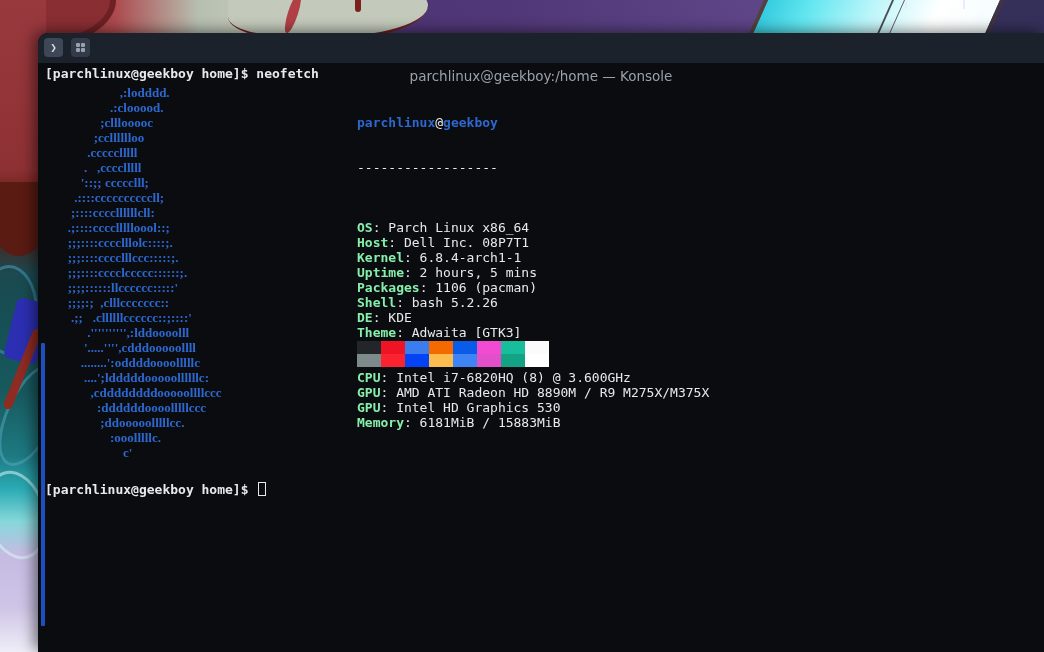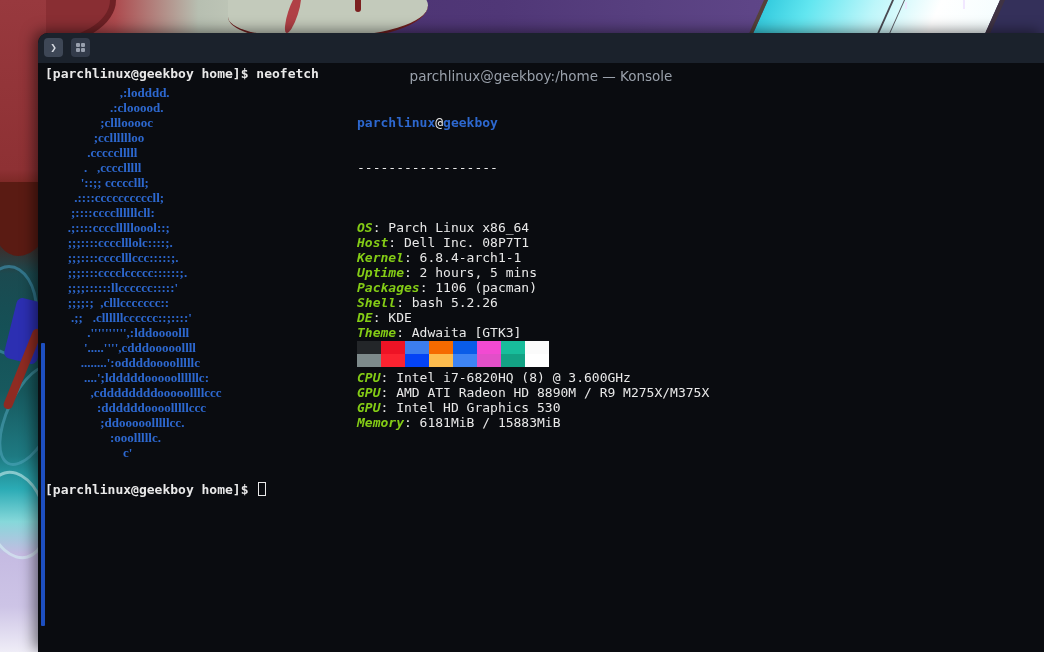--- a/index.html
+++ b/index.html
@@ -67,21 +67,21 @@
   .term { position:absolute; left:0; top:30px; right:0; bottom:0;
     font-family:"DejaVu Sans Mono", monospace; font-size:13px; line-height:15px;
     color:#e9e9e9; }
   .scrollbar-track { position:absolute; left:0; top:0; width:8px; height:100%; }
   .scrollbar-thumb { position:absolute; left:3px; top:280px; width:4px; height:283px;
     background:#1d4fc0; border-radius:1px; }
   .prompt-first { position:absolute; left:7px; top:3px; font-weight:bold; white-space:pre; }
   .ascii-art { position:absolute; left:7px; top:22px; color:#2d68cf; font-weight:bold;
     white-space:pre; font-family:Liberation Serif, serif; font-size:inherit; line-height:15px; }
   .neofetch-info { position:absolute; left:319px; top:22px; white-space:pre; }
-  .neofetch-info .lbl { color:#84cc16; font-weight:bold;font-style:italic; }
+  .neofetch-info .lbl { color:#86efac; font-weight:bold; }
   .info-line { height:15px; }
   .userhost { height:15px; }
   .userhost .uh { color:#2d68cf; font-weight:bold; }
   .palette { position:absolute; left:319px; top:278px; }
   .palette-row { display:flex; height:13px; }
   .swatch { width:24px; height:13px; display:inline-block; }
   .prompt-last { position:absolute; left:7px; top:411px; font-weight:bold; white-space:pre;margin-top:8px; }
   .cursor-box { display:inline-block; width:8px; height:14px; border:1.5px solid #e9e9e9;
     vertical-align:-2px; margin-left:9px; }
 </style>

